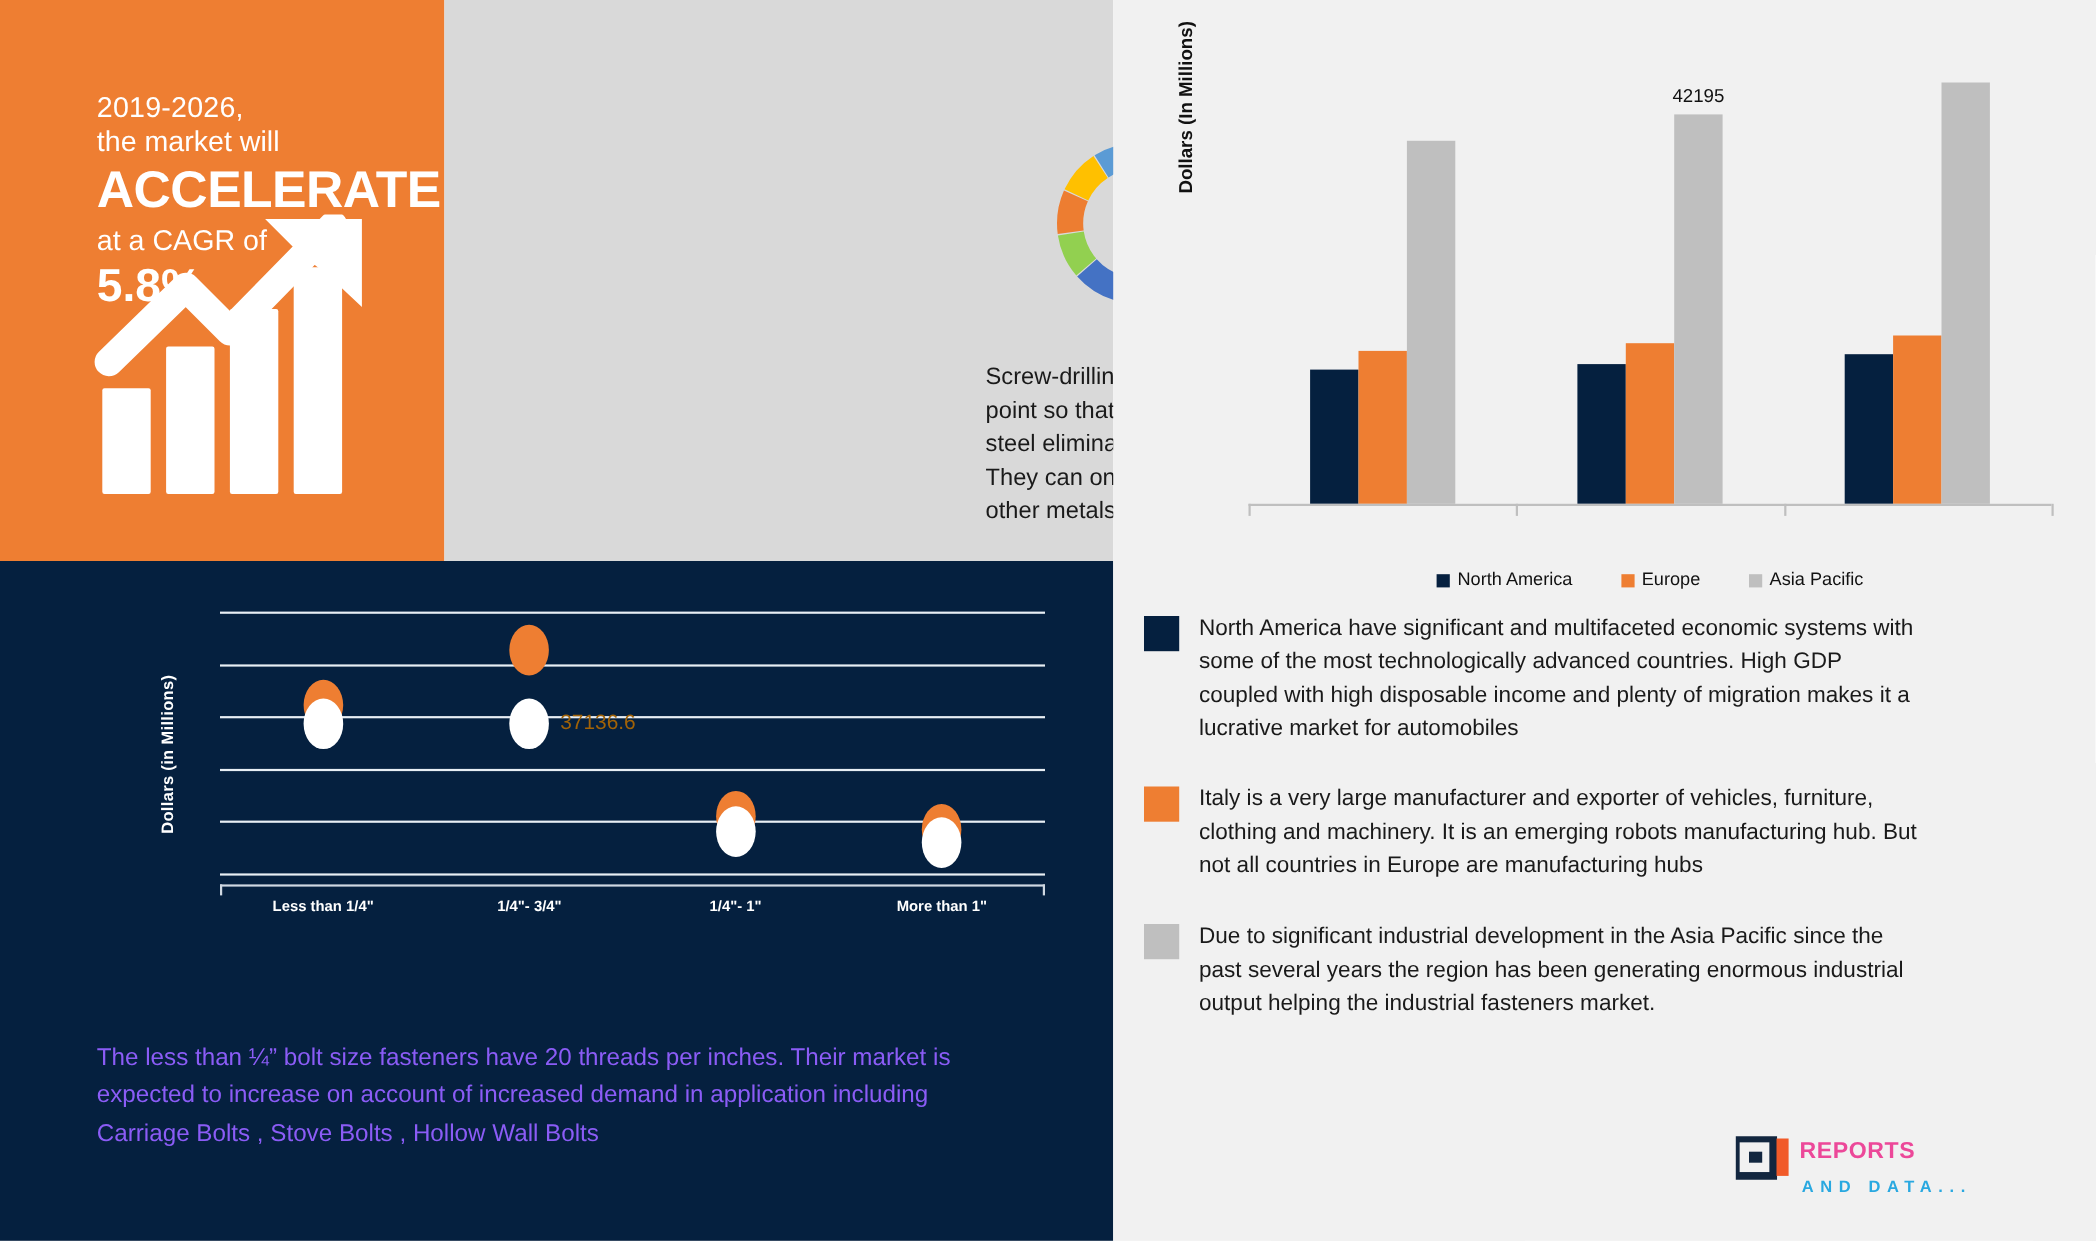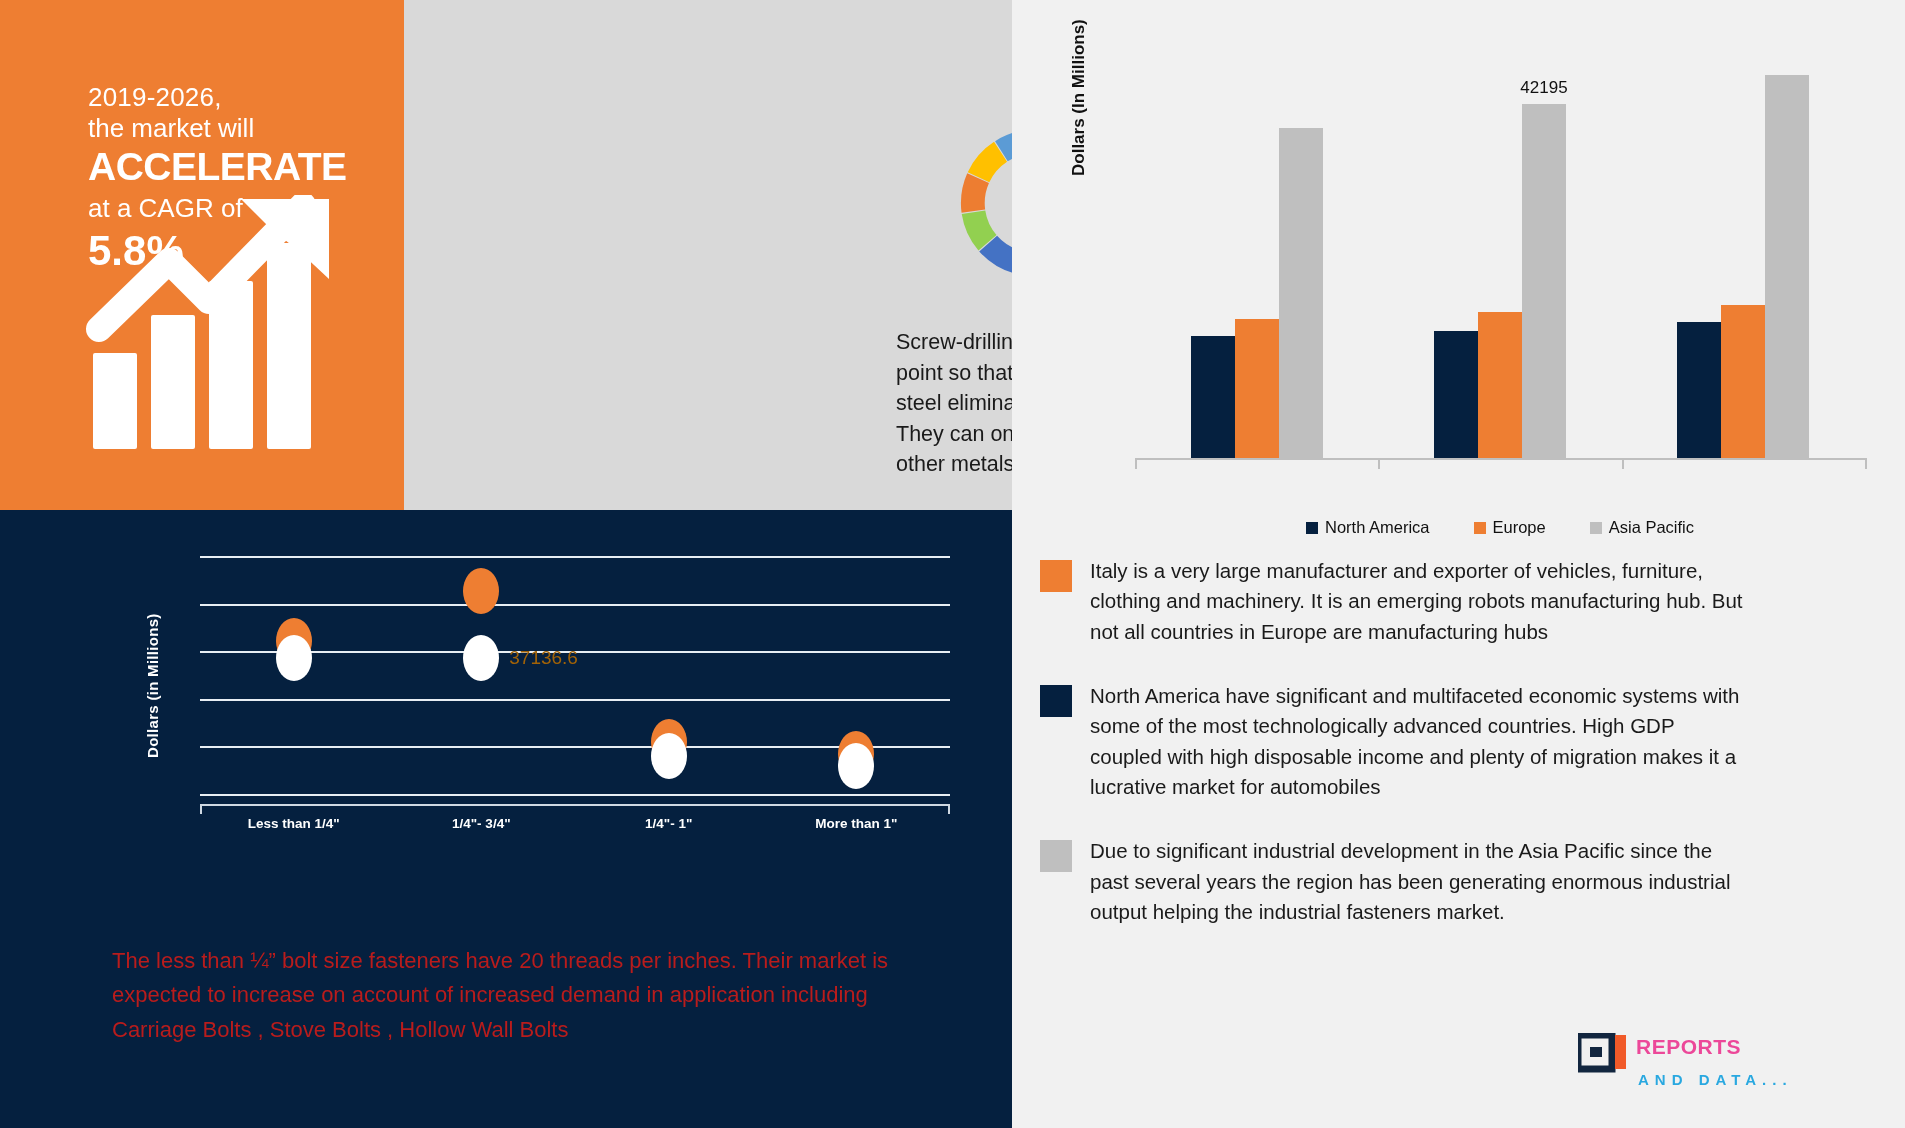--- a/index.html
+++ b/index.html
@@ -14,21 +14,21 @@
   
   .q-tl-orange{position:absolute;left:0;top:0;width:404px;height:510px;background:#ee7e32;}
   .q-tl-grey{position:absolute;left:404px;top:0;width:608px;height:510px;background:#d9d9d9;}
   .q-bl{position:absolute;left:0;top:510px;width:1012px;height:618px;background:#05203f;}
   .q-right{position:absolute;left:1012px;top:0;width:893px;height:1128px;background:#f1f1f1;}
 
   
   .cagr-text{position:absolute;left:88px;top:82px;color:#ffffff;line-height:1.18;}
   .cagr-l1{font-size:26px;font-weight:400;letter-spacing:.2px;}
   .cagr-l2{font-size:26px;font-weight:400;}
-  .cagr-big{font-size:39px;font-weight:700;letter-spacing:-.5px;margin:1px 0 3px;}
+  .cagr-big{font-size:47px;font-weight:700;letter-spacing:-.5px;margin:1px 0 3px;}
   .cagr-l3{font-size:26px;font-weight:400;}
   .cagr-pct{font-size:42px;font-weight:700;margin-top:2px;}
   .growth-icon{position:absolute;left:85px;top:195px;width:300px;height:260px;}
 
   
   .donut-wrap{position:absolute;left:545px;top:118px;width:170px;height:170px;}
 
   
   .pct-block{position:absolute;left:772px;top:28px;width:150px;}
   .pct-num{font-size:62px;font-weight:700;color:#ee7e32;line-height:1;letter-spacing:-1px;}
@@ -62,21 +62,21 @@
   .dot-plot{position:absolute;left:40px;top:0;right:0;height:252px;}
   .gridline{position:absolute;left:0;right:0;height:2px;background:#e8eef4;}
   .dot{position:absolute;width:36px;height:46px;border-radius:50%;transform:translate(-50%,-50%);}
   .dot-val{position:absolute;font-size:19px;color:#a16207;transform:translateY(-50%);white-space:nowrap;}
   .dot-axis{position:absolute;left:0;right:0;top:256px;height:2px;background:#cfd8e2;}
   .dot-axis-cap{position:absolute;top:256px;width:2px;height:10px;background:#cfd8e2;}
   .dot-cats{position:absolute;left:0;right:0;top:268px;display:flex;}
   .dot-cat{flex:1;text-align:center;font-size:13.5px;font-weight:700;color:#ffffff;}
 
   
-  .bl-para{position:absolute;left:112px;top:944px;width:820px;font-size:22px;color:#b91c1c;line-height:1.56;}
+  .bl-para{position:absolute;left:88px;top:944px;width:820px;font-size:22px;color:#8b5cf6;line-height:1.56;}
 
   
   .bullets{position:absolute;left:1040px;top:556px;width:710px;}
   .bullet{display:flex;gap:18px;margin-bottom:34px;}
   .bullet-swatch{flex:0 0 auto;width:32px;height:32px;margin-top:4px;}
   .bullet-text{font-size:20.5px;color:#1a1a1a;line-height:1.48;}
 
   
   .logo{position:absolute;left:1578px;top:1035px;width:240px;height:66px;}
   .logo-word{position:absolute;left:58px;top:0;font-size:21px;font-weight:700;color:#ec4899;letter-spacing:.5px;}
@@ -235,26 +235,26 @@
           <div class="legend-item">
             <span class="legend-swatch" style="background: rgb(191, 191, 191);"></span>
             <span>Asia Pacific</span>
           </div>
         </div>
     </div>
   </div>
 
   <div class="bullets" id="bullets">
       <div class="bullet">
+        <div class="bullet-swatch" style="background: rgb(5, 32, 63);"></div>
+        <div class="bullet-text">North America have significant and multifaceted economic systems with some of the most technologically advanced countries. High GDP coupled with high disposable income and plenty of migration makes it a lucrative market for automobiles</div>
+      </div>
+      <div class="bullet">
         <div class="bullet-swatch" style="background: rgb(238, 126, 50);"></div>
         <div class="bullet-text">Italy is a very large manufacturer and exporter of vehicles, furniture, clothing and machinery. It is an emerging robots manufacturing hub. But not all countries in Europe are manufacturing hubs</div>
-      </div>
-      <div class="bullet">
-        <div class="bullet-swatch" style="background: rgb(5, 32, 63);"></div>
-        <div class="bullet-text">North America have significant and multifaceted economic systems with some of the most technologically advanced countries. High GDP coupled with high disposable income and plenty of migration makes it a lucrative market for automobiles</div>
       </div>
       <div class="bullet">
         <div class="bullet-swatch" style="background: rgb(191, 191, 191);"></div>
         <div class="bullet-text"> Due to significant industrial development in the Asia Pacific since the past several years the region has been generating enormous industrial output helping the industrial fasteners market.</div>
       </div>
     </div>
 
   <div class="logo">
     <svg width="52" height="40" viewBox="0 0 52 40" style="position:absolute;left:0;top:-2px">
       <rect x="0" y="2" width="34" height="34" fill="none" stroke="#12263f" stroke-width="7"></rect>

